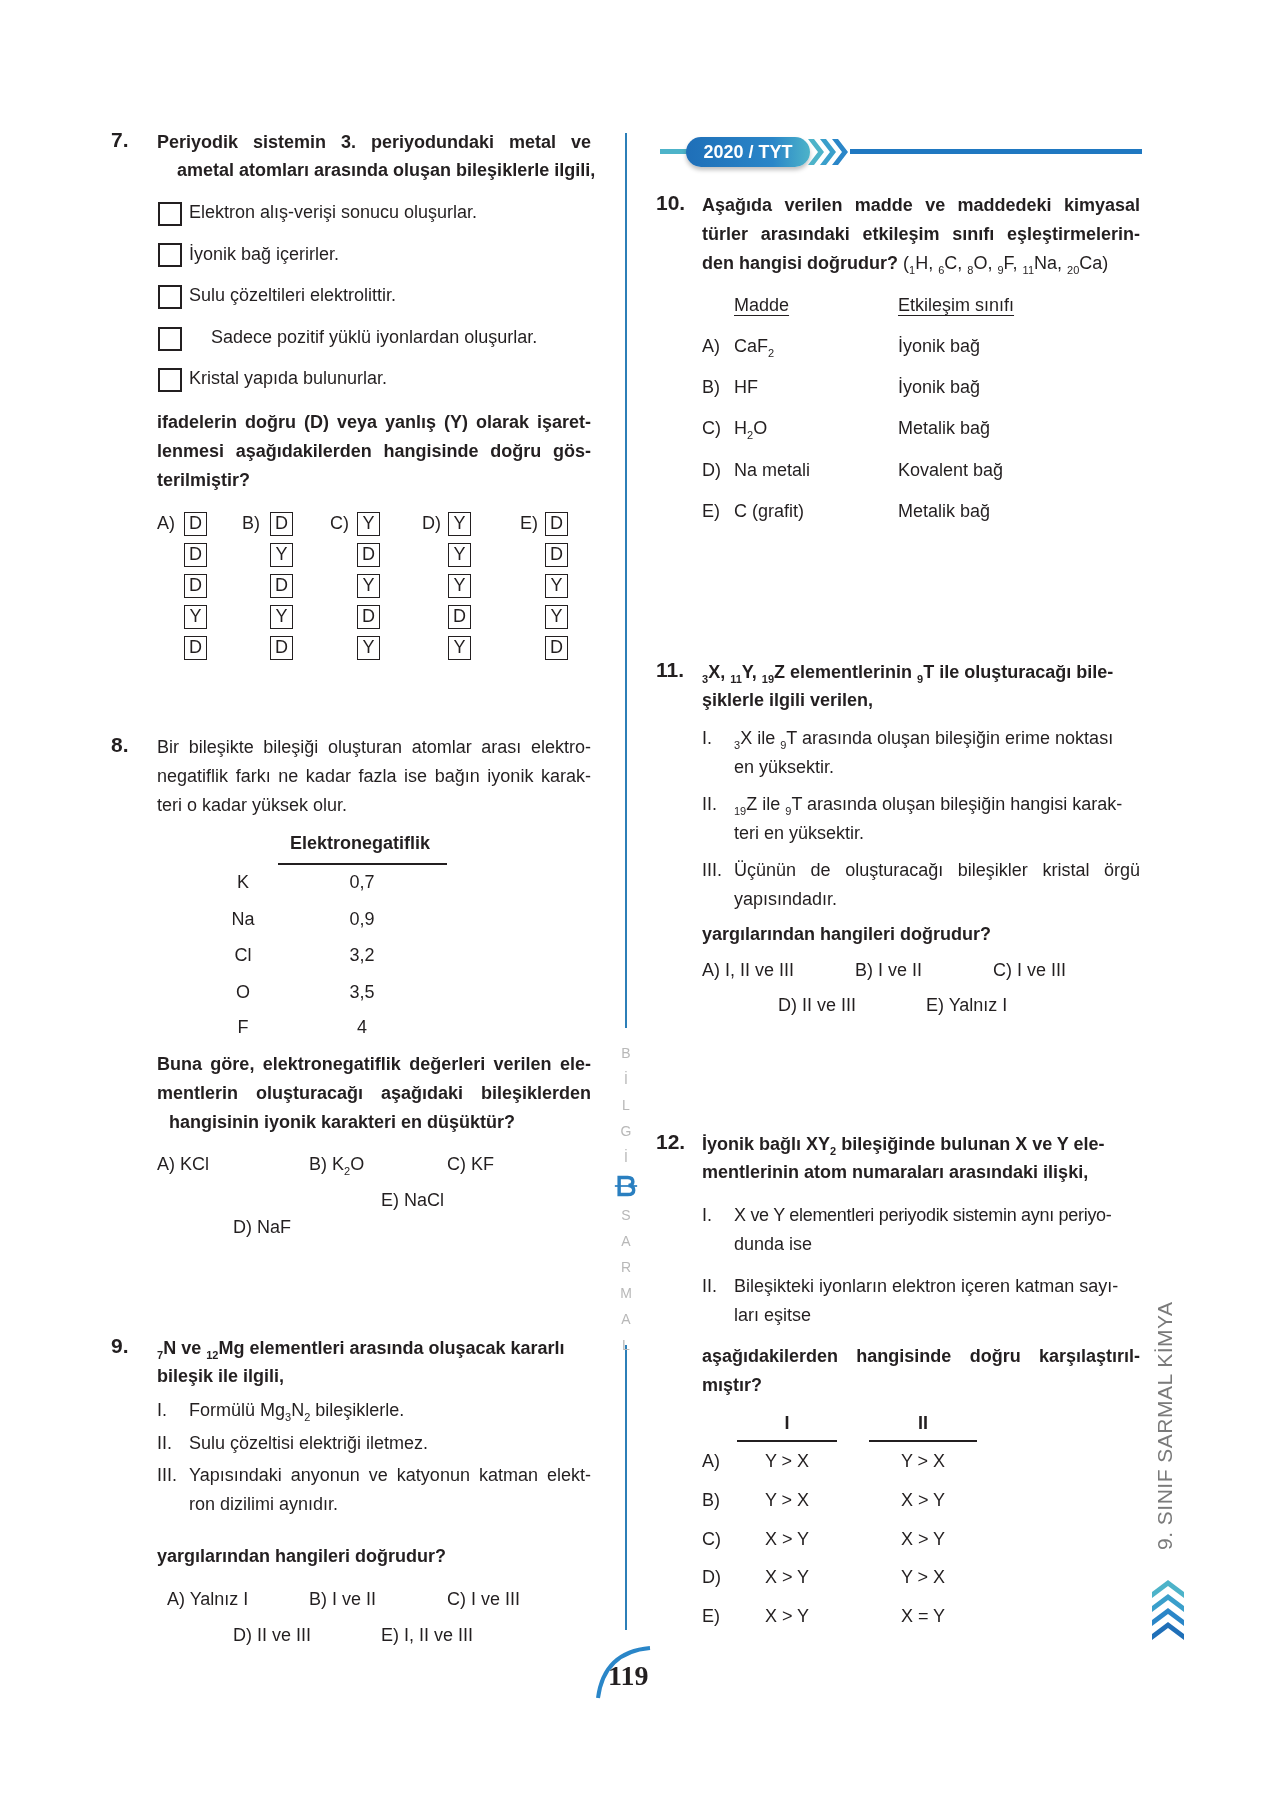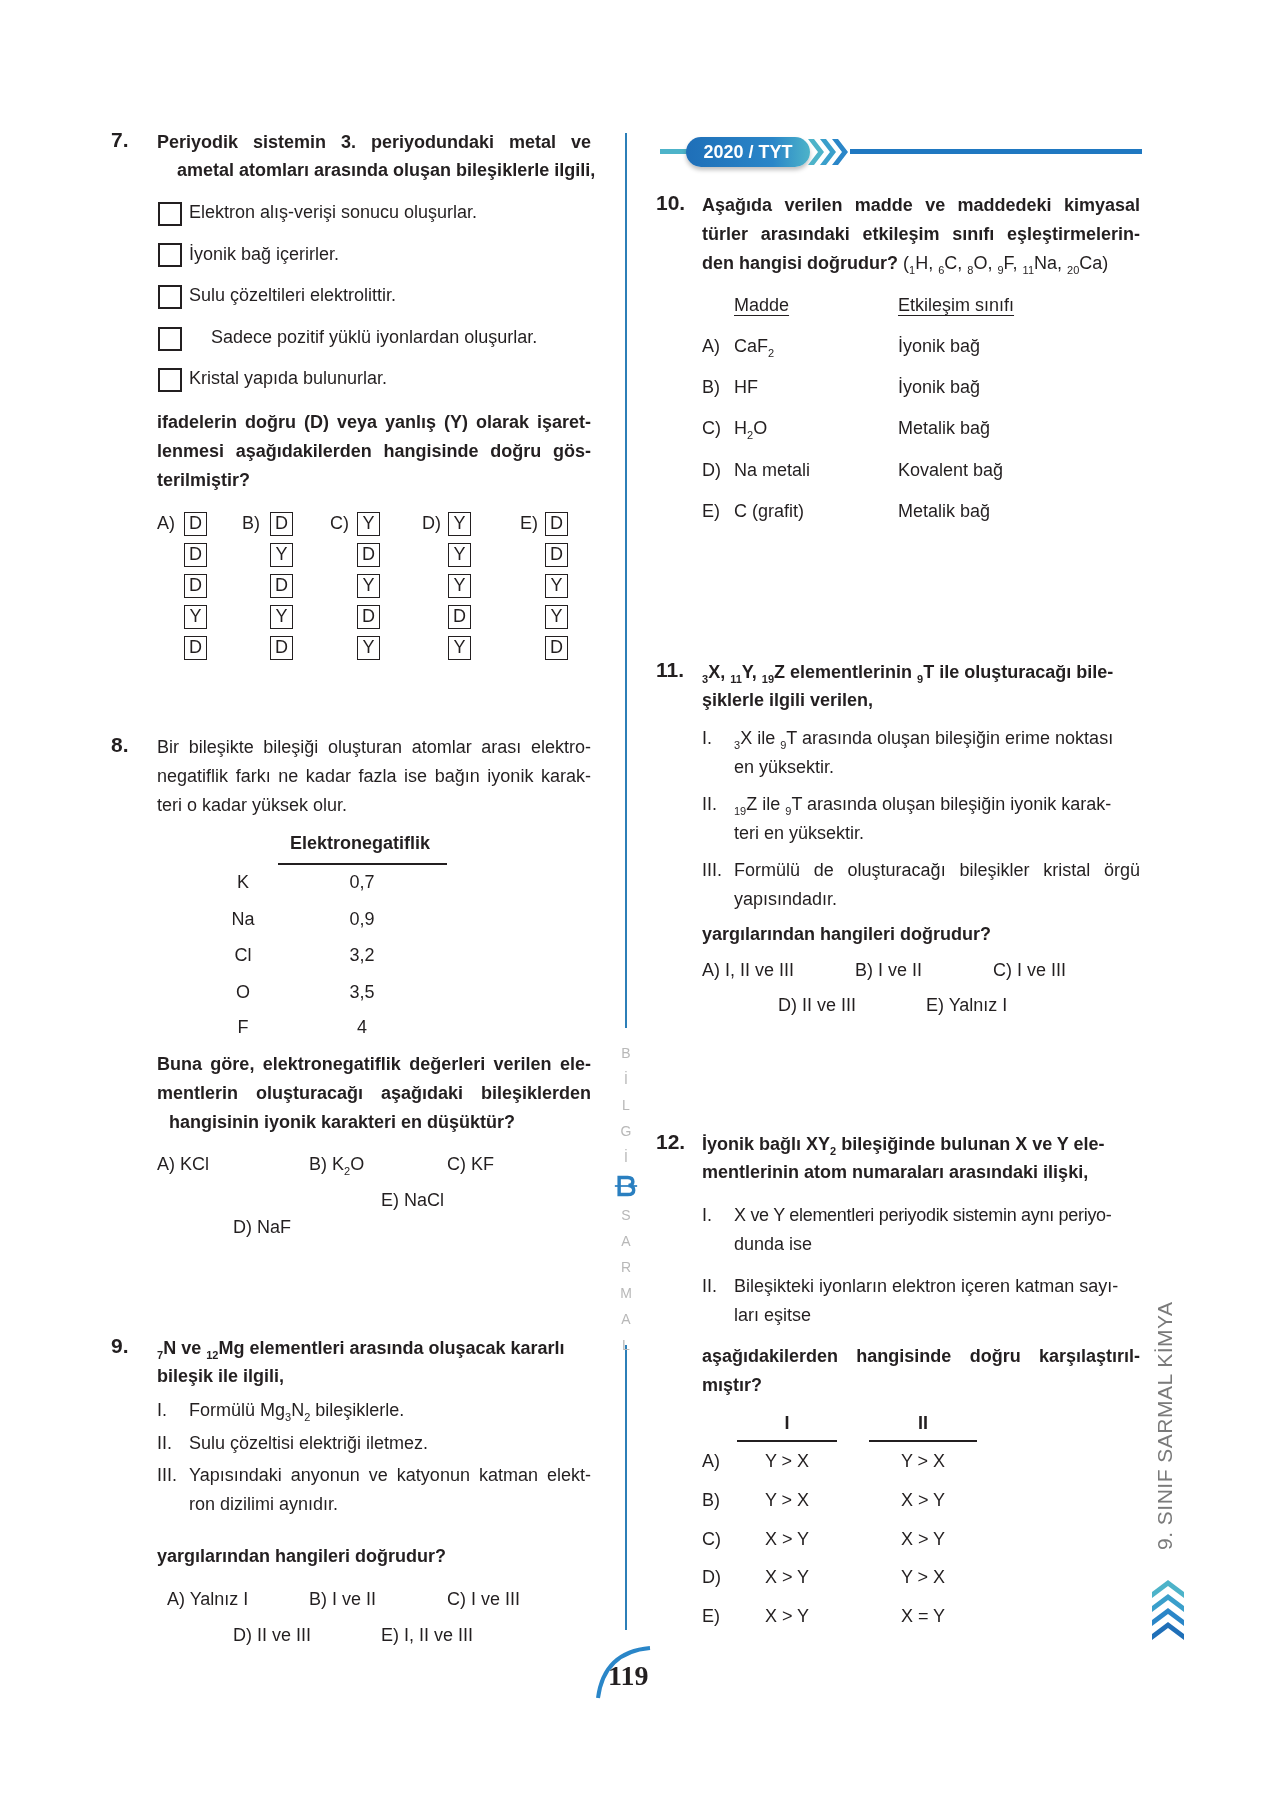--- a/index.html
+++ b/index.html
@@ -203,25 +203,25 @@
 
 <div class="qnum" style="left:656px;top:658px;">11.</div>
 <div class="line bold" style="left:702px;top:658px;"><sub>3</sub><span>X, </span><sub>11</sub><span>Y, </span><sub>19</sub><span>Z elementlerinin </span><sub>9</sub><span>T ile oluşturacağı bile-</span></div>
 <div class="line bold" style="left:702px;top:686px;">şiklerle ilgili verilen,</div>
 
 <div class="line" style="left:702px;top:724px;">I.</div>
 <div class="line" style="left:734px;top:724px;"><sub>3</sub><span>X ile </span><sub>9</sub><span>T arasında oluşan bileşiğin erime noktası</span></div>
 <div class="line" style="left:734px;top:753px;">en yüksektir.</div>
 
 <div class="line" style="left:702px;top:790px;">II.</div>
-<div class="line" style="left:734px;top:790px;"><sub>19</sub><span>Z ile </span><sub>9</sub><span>T arasında oluşan bileşiğin iyonik karak-</span></div>
+<div class="line" style="left:734px;top:790px;"><sub>19</sub><span>Z ile </span><sub>9</sub><span>T arasında oluşan bileşiğin hangisi karak-</span></div>
 <div class="line" style="left:734px;top:819px;">teri en yüksektir.</div>
 
 <div class="line" style="left:702px;top:856px;">III.</div>
-<div class="line just" style="left:734px;top:856px;width:406px;">Formülü de oluşturacağı bileşikler kristal örgü</div>
+<div class="line just" style="left:734px;top:856px;width:406px;">Üçünün de oluşturacağı bileşikler kristal örgü</div>
 <div class="line" style="left:734px;top:885px;">yapısındadır.</div>
 
 <div class="line bold" style="left:702px;top:920px;">yargılarından hangileri doğrudur?</div>
 <div class="line" style="left:702px;top:956px;">A) I, II ve III</div>
 <div class="line" style="left:855px;top:956px;">B) I ve II</div>
 <div class="line" style="left:993px;top:956px;">C) I ve III</div>
 <div class="line" style="left:778px;top:991px;">D) II ve III</div>
 <div class="line" style="left:926px;top:991px;">E) Yalnız I</div>
 
 <div class="qnum" style="left:656px;top:1130px;">12.</div>

